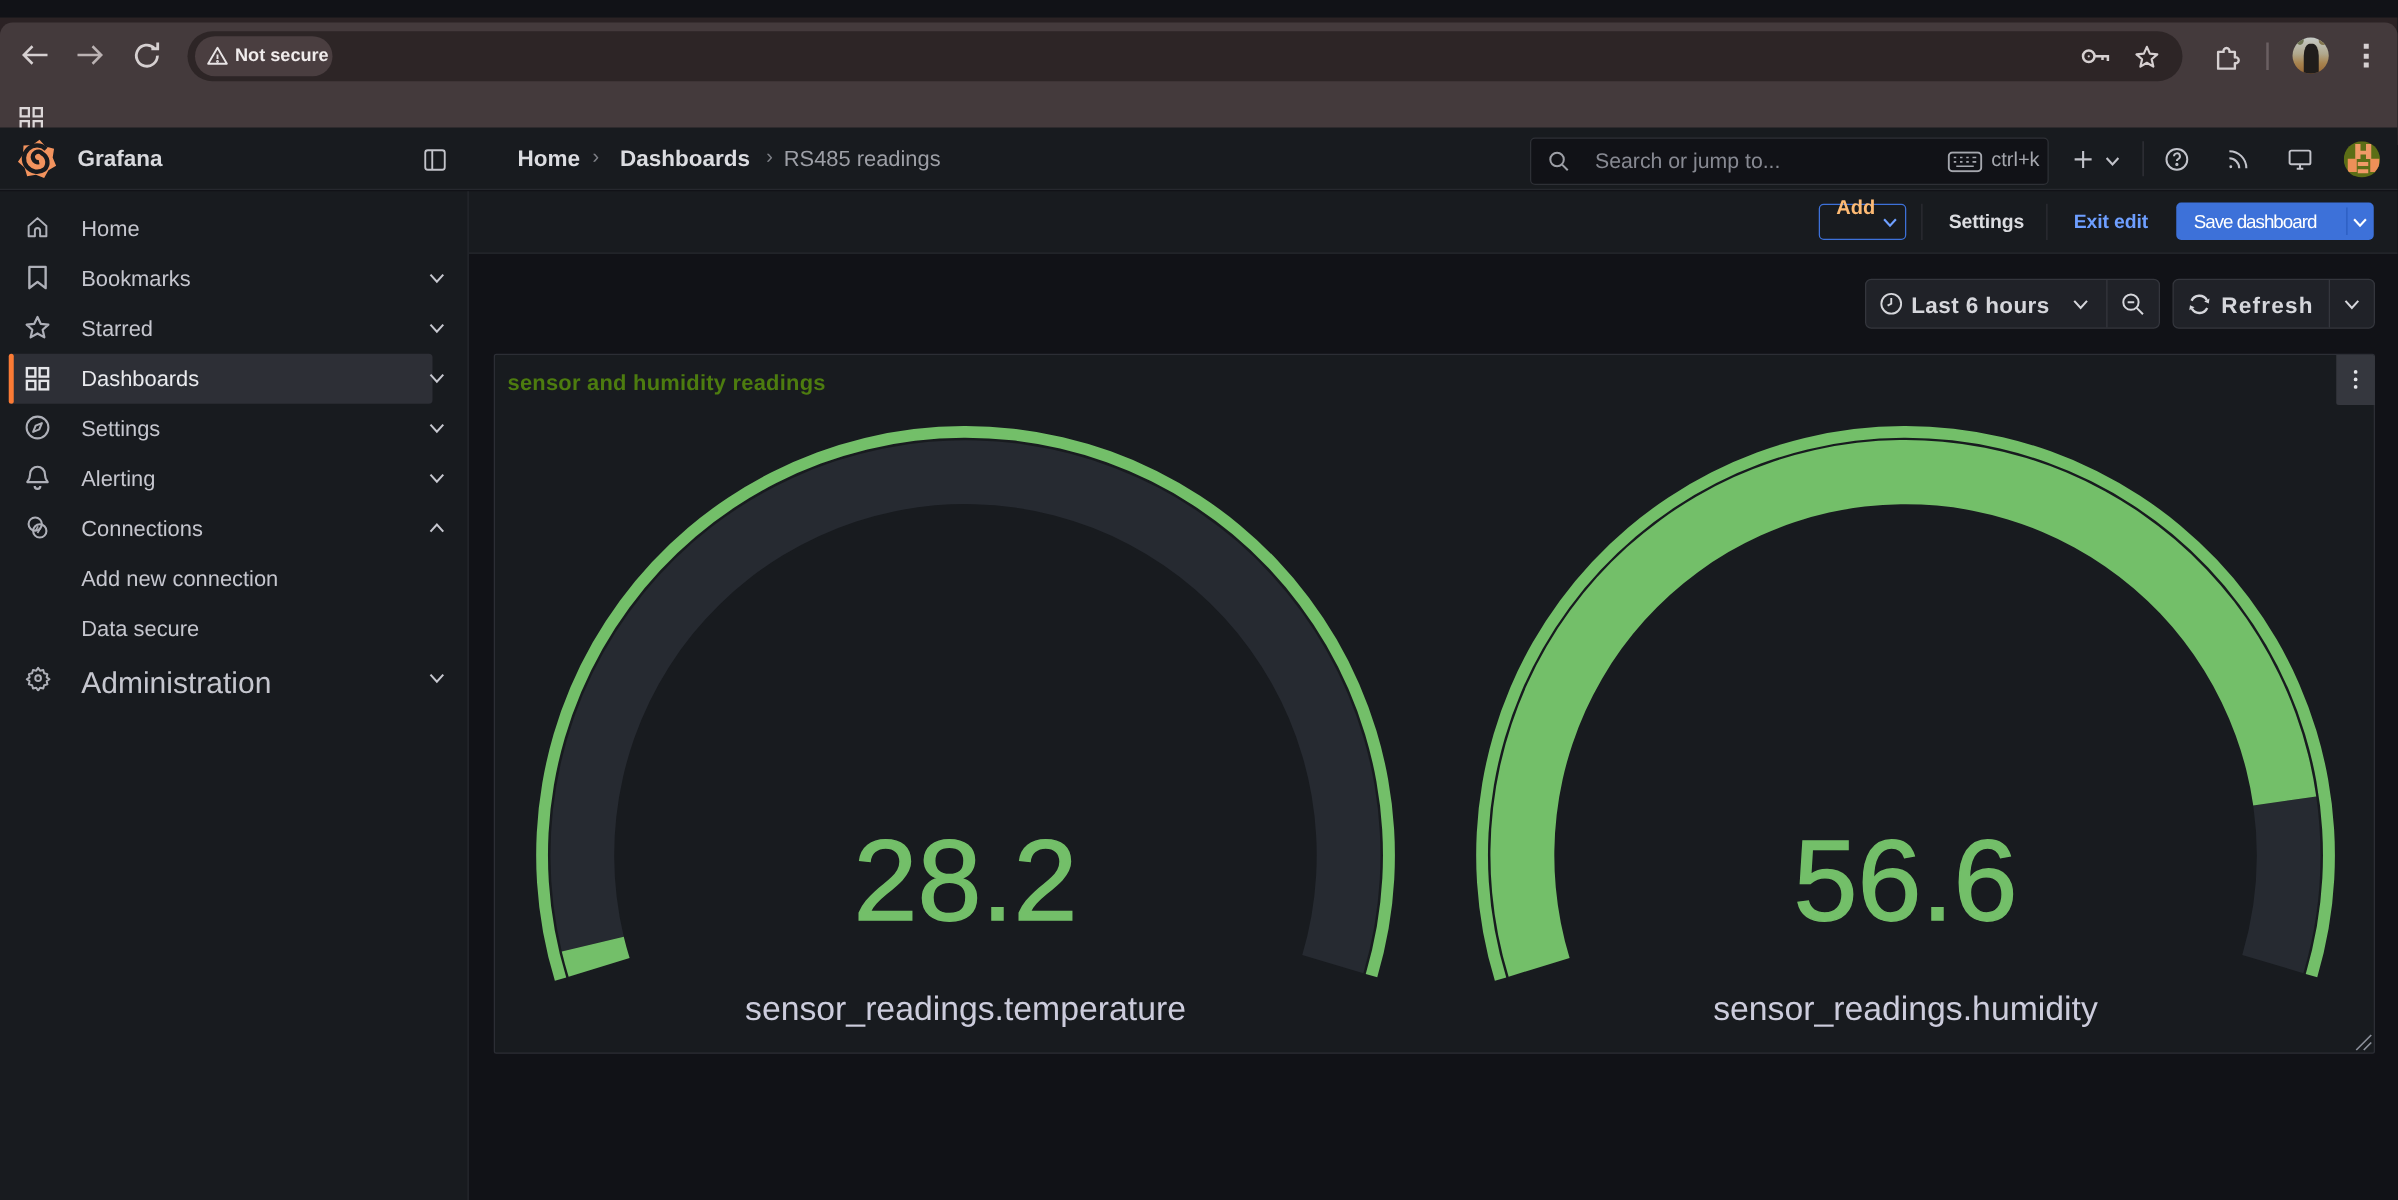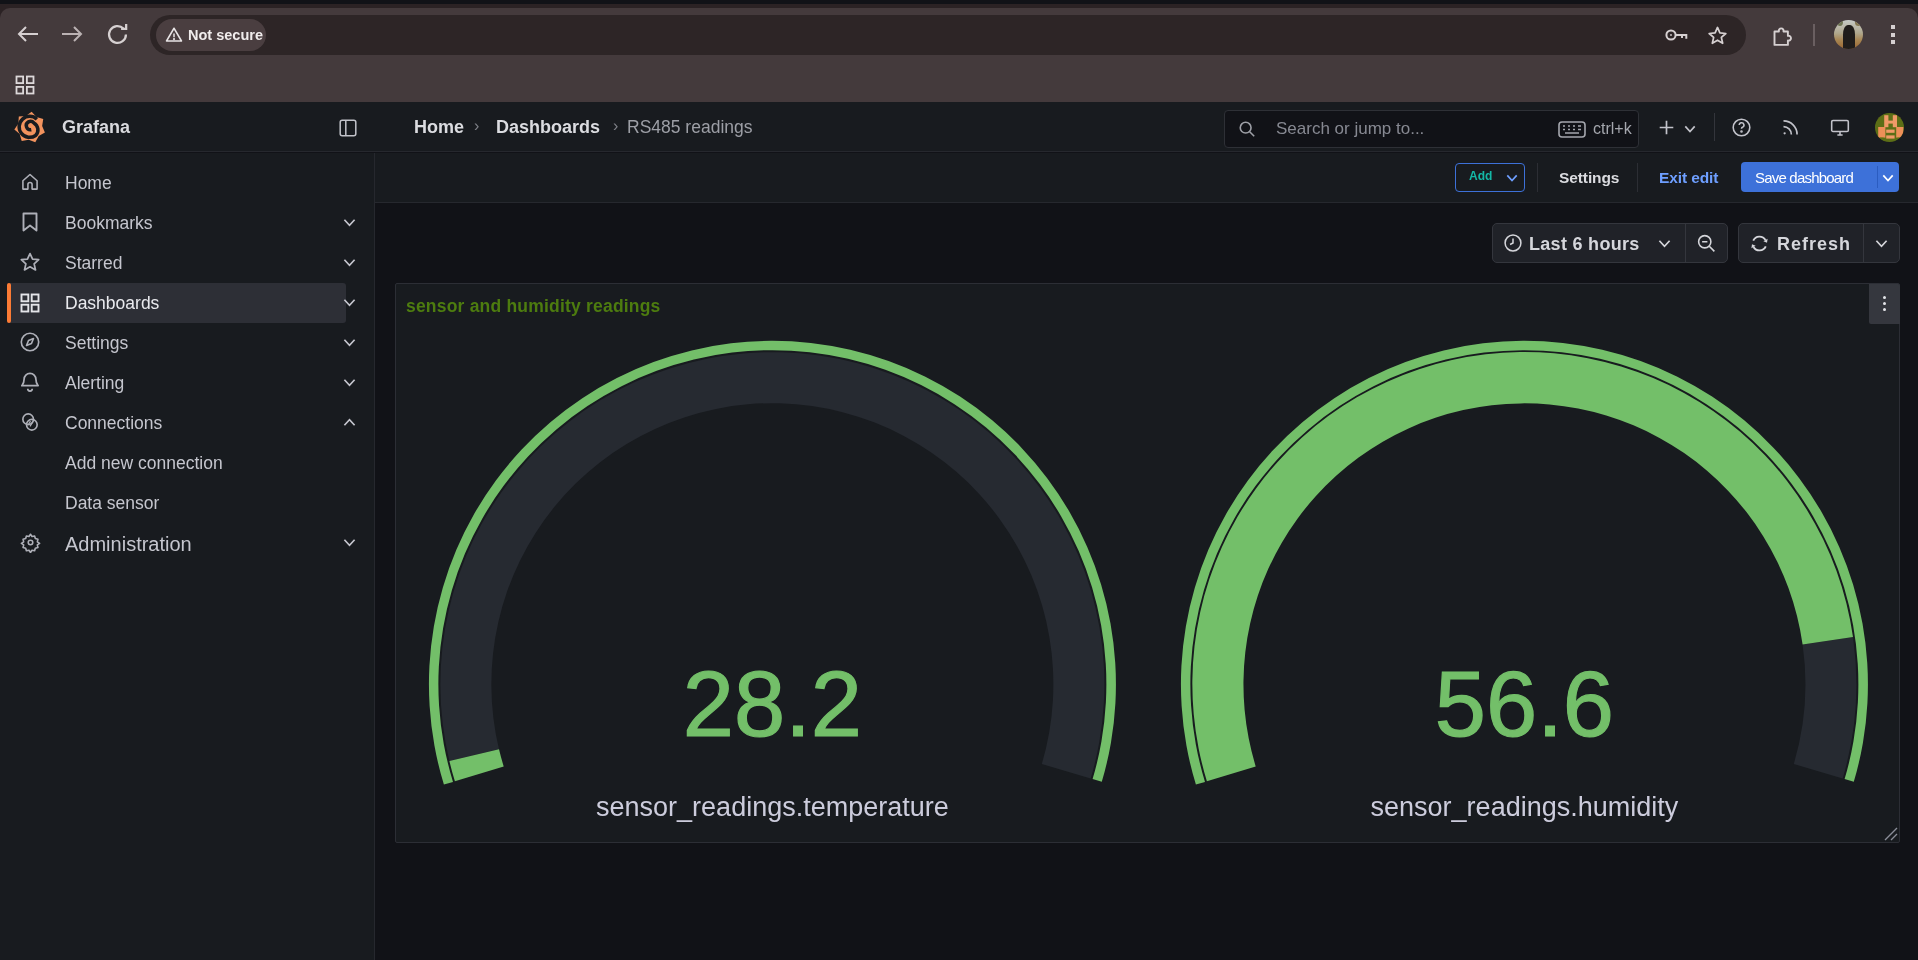--- a/index.html
+++ b/index.html
@@ -3,21 +3,21 @@
 <meta charset="utf-8">
 <style>
   * { margin:0; padding:0; box-sizing:border-box; }
   html,body { width:1918px; height:960px; background:#111217; overflow:hidden;
     font-family:"Liberation Sans", sans-serif; }
   .abs { position:absolute; }
 </style>
 </head>
 <body>
 
-<div class="abs" style="left:0;top:4px;width:1918px;height:94px;background:#2B2224;">
+<div class="abs" style="left:0;top:14px;width:1918px;height:94px;background:#2B2224;">
   <div class="abs" style="left:0;top:4px;width:1918px;height:98px;background:#443A3C;border-radius:10px 10px 0 0;"></div>
 
   <svg class="abs" style="left:14px;top:16px;" width="28" height="28" viewBox="0 0 28 28" fill="none" stroke="#D6D0D1" stroke-width="2">
     <path d="M24 14 H6 M12 7 L5 14 L12 21"></path>
   </svg>
   <svg class="abs" style="left:58px;top:16px;" width="28" height="28" viewBox="0 0 28 28" fill="none" stroke="#BBB2B3" stroke-width="2">
     <path d="M4 14 H22 M16 7 L23 14 L16 21"></path>
   </svg>
   <svg class="abs" style="left:104px;top:17px;" width="27" height="27" viewBox="0 0 24 24" fill="none" stroke="#D6D0D1" stroke-width="2">
     <path d="M19.5 12 a7.5 7.5 0 1 1 -2.2 -5.3"></path>
@@ -133,21 +133,21 @@
     <rect x="11.2" y="22.4" width="8.4" height="3.2" fill="#F09A67"></rect>
     <path d="M0 8 L6 2 L0 2 Z" fill="#F09A67"></path>
     <path d="M29 8 L23 2 L29 2 Z" fill="#F09A67"></path>
     <rect x="5" y="24.6" width="3.6" height="4.4" fill="#5C6E16"></rect>
     <rect x="22.4" y="24.6" width="3.6" height="4.4" fill="#5C6E16"></rect>
   </g>
 </svg>
 
 <div class="abs" style="left:375px;top:153px;width:1543px;height:50px;background:#181B1F;border-bottom:1px solid #26282E;"></div>
 <div class="abs" style="left:1455px;top:163px;width:70px;height:29px;border:1px solid #3D71D9;border-radius:4px;"></div>
-<div class="abs" style="left:1469px;top:169px;font-size:12px;font-weight:bold;color:#14b8a6;">Add</div>
+<div class="abs" style="left:1469px;top:158px;font-size:16px;font-weight:bold;color:#fdba74;">Add</div>
 <svg class="abs" style="left:1506px;top:174px;" width="12" height="8" viewBox="0 0 14 9" fill="none" stroke="#6E9FFF" stroke-width="2">
   <path d="M1.5 1.5 L7 7.5 L12.5 1.5"></path>
 </svg>
 <div class="abs" style="left:1537px;top:163px;width:1px;height:29px;background:#2C2E34;"></div>
 <div class="abs" style="left:1559px;top:169px;font-size:15.5px;font-weight:bold;letter-spacing:-0.1px;color:#DBDCE0;">Settings</div>
 <div class="abs" style="left:1637px;top:163px;width:1px;height:29px;background:#2C2E34;"></div>
 <div class="abs" style="left:1659px;top:169px;font-size:15.5px;font-weight:bold;letter-spacing:-0.1px;color:#6E9FFF;">Exit edit</div>
 <div class="abs" style="left:1741px;top:162px;width:158px;height:30px;background:#3D71D9;border-radius:4px;"></div>
 <div class="abs" style="left:1755px;top:169px;font-size:15px;font-weight:normal;letter-spacing:-0.8px;color:#FFFFFF;">Save dashboard</div>
 <div class="abs" style="left:1877px;top:166px;width:1px;height:22px;background:#2B5CC0;"></div>
@@ -195,22 +195,22 @@
   </svg>
 
   <div class="abs" style="left:65px;top:173px;font-size:17.5px;color:#C5C6CE;">Home</div>
   <div class="abs" style="left:65px;top:213px;font-size:17.5px;color:#C5C6CE;">Bookmarks</div>
   <div class="abs" style="left:65px;top:253px;font-size:17.5px;color:#C5C6CE;">Starred</div>
   <div class="abs" style="left:65px;top:293px;font-size:17.5px;color:#E9EAEE;">Dashboards</div>
   <div class="abs" style="left:65px;top:333px;font-size:17.5px;color:#C5C6CE;">Settings</div>
   <div class="abs" style="left:65px;top:373px;font-size:17.5px;color:#C5C6CE;">Alerting</div>
   <div class="abs" style="left:65px;top:413px;font-size:17.5px;color:#C5C6CE;">Connections</div>
   <div class="abs" style="left:65px;top:453px;font-size:17.5px;color:#C5C6CE;">Add new connection</div>
-  <div class="abs" style="left:65px;top:493px;font-size:17.5px;color:#C5C6CE;">Data sensor</div>
-  <div class="abs" style="left:65px;top:533px;font-size:20px;color:#C5C6CE;">Administration</div>
+  <div class="abs" style="left:65px;top:493px;font-size:17.5px;color:#C5C6CE;">Data secure</div>
+  <div class="abs" style="left:65px;top:533px;font-size:24px;color:#C5C6CE;">Administration</div>
 
   <svg class="abs" style="left:343px;top:218px;" width="13" height="9" viewBox="0 0 14 9" fill="none" stroke="#C5C6CE" stroke-width="1.8">
       <path d="M1.5 1.5 L7 7.5 L12.5 1.5"></path>
     </svg>
   <svg class="abs" style="left:343px;top:258px;" width="13" height="9" viewBox="0 0 14 9" fill="none" stroke="#C5C6CE" stroke-width="1.8">
       <path d="M1.5 1.5 L7 7.5 L12.5 1.5"></path>
     </svg>
   <svg class="abs" style="left:343px;top:298px;" width="13" height="9" viewBox="0 0 14 9" fill="none" stroke="#C5C6CE" stroke-width="1.8">
       <path d="M1.5 1.5 L7 7.5 L12.5 1.5"></path>
     </svg>

